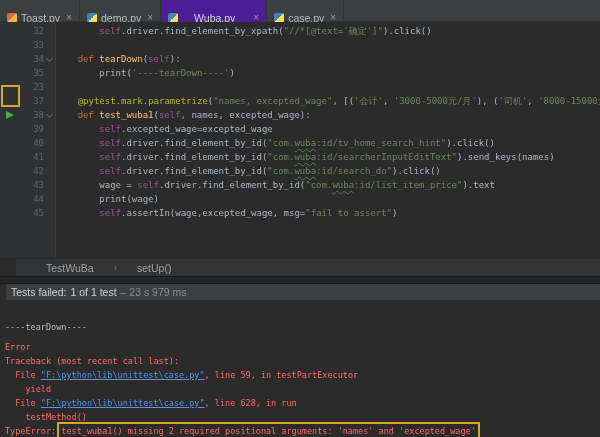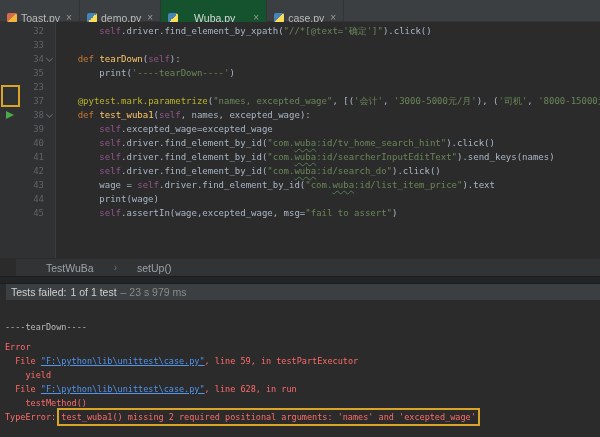--- a/index.html
+++ b/index.html
@@ -9,21 +9,21 @@
   }
   
   .tabbar{
     position:absolute;top:0;left:0;width:100%;height:22px;background:#3c3f41;
     display:flex;align-items:stretch;border-bottom:1px solid #313335;box-sizing:border-box;
   }
   .tab{
     display:flex;align-items:center;gap:4px;padding:18px 7px;font-size:10.5px;color:#bbbbbb;
     border-right:1px solid #323436;cursor:pointer;white-space:nowrap;
   }
-  .tab.active{background:#14532d;color:#d8d8d8;gap:16px;}
+  .tab.active{background:#4c1d95;color:#d8d8d8;gap:16px;}
   .pyicon{width:10px;height:10px;flex:none;border-radius:2px;
     background:linear-gradient(135deg,#4584b6 50%,#ffde57 50%);}
   .tab.warm .pyicon{background:linear-gradient(135deg,#d56b4a 50%,#f2b63c 50%);}
   .close{color:#9a9a9a;font-size:10px;line-height:1;margin-left:2px;cursor:pointer;}
   
   .editor{
     position:absolute;top:22px;left:0;width:100%;height:236px;overflow:hidden;
     font-family:"DejaVu Sans Mono",monospace;font-size:9px;background:#2b2b2b;
   }
   .gutter-bg{position:absolute;top:0;left:0;width:56px;height:100%;
@@ -37,21 +37,21 @@
   .runarrow{position:absolute;left:6px;top:3px;width:0;height:0;cursor:pointer;
     border-left:8px solid var(--run_icon,#4AA94A);
     border-top:4.5px solid transparent;border-bottom:4.5px solid transparent;}
   .foldmark{position:absolute;left:3px;top:4px;width:4px;height:4px;cursor:pointer;
     border-right:1px solid #606366;border-bottom:1px solid #606366;transform:rotate(45deg);}
   .ann-gutter{position:absolute;left:1px;top:63px;width:19px;height:22px;
     border:2px solid var(--annotation,#D9A427);box-sizing:border-box;}
   
   .tok{white-space:pre;}
   .tk-pl{color:var(--plain,#A9B7C6);}
-  .tk-kw{color:var(--keyword,#CC7832);}
+  .tk-kw{color:var(--keyword,#CC7832);font-family:Liberation Mono, monospace;}
   .tk-fn{color:var(--function_name,#FFC66B);}
   .tk-str{color:var(--string,#6A8759);}
   .tk-slf{color:var(--self_kw,#94558D);}
   .tk-dec{color:var(--decorator,#BBB529);}
   .tk-sp{color:var(--string,#6A8759);
     text-decoration-line:underline;text-decoration-style:wavy;
     text-decoration-color:#4e8052;text-underline-offset:2px;}
   .tk-out{color:var(--stdout,#BBBBBB);}
   .tk-err{color:var(--error,#FF6B68);}
   .tk-lnk{color:var(--link,#5394EC);text-decoration:underline;cursor:pointer;}
@@ -215,20 +215,21 @@
   <div class="test-header">
     <span class="st">Tests failed:</span>
     <span class="st">1 of 1 test</span>
     <span class="dur">– 23 s 979 ms</span>
   </div>
 
   <div class="console">
       <div class="cline"><span class="tok tk-out">----tearDown----</span></div>
       <div class="cline gap"></div>
       <div class="cline"><span class="tok tk-err">Error</span></div>
+      <div class="cline"><span class="tok tk-err">Traceback (most recent call last):</span></div>
       <div class="cline"><span class="tok tk-err">  File </span><span class="tok tk-lnk">"F:\python\lib\unittest\case.py"</span><span class="tok tk-err">, line 59, in testPartExecutor</span></div>
       <div class="cline"><span class="tok tk-err">    yield</span></div>
       <div class="cline"><span class="tok tk-err">  File </span><span class="tok tk-lnk">"F:\python\lib\unittest\case.py"</span><span class="tok tk-err">, line 628, in run</span></div>
       <div class="cline"><span class="tok tk-err">    testMethod()</span></div>
       <div class="cline"><span class="tok tk-err">TypeError: </span><span class="tok tk-err tk-boxed">test_wuba1() missing 2 required positional arguments: 'names' and 'excepted_wage'</span></div>
     </div>
 
 </div>
 
 </body></html>

